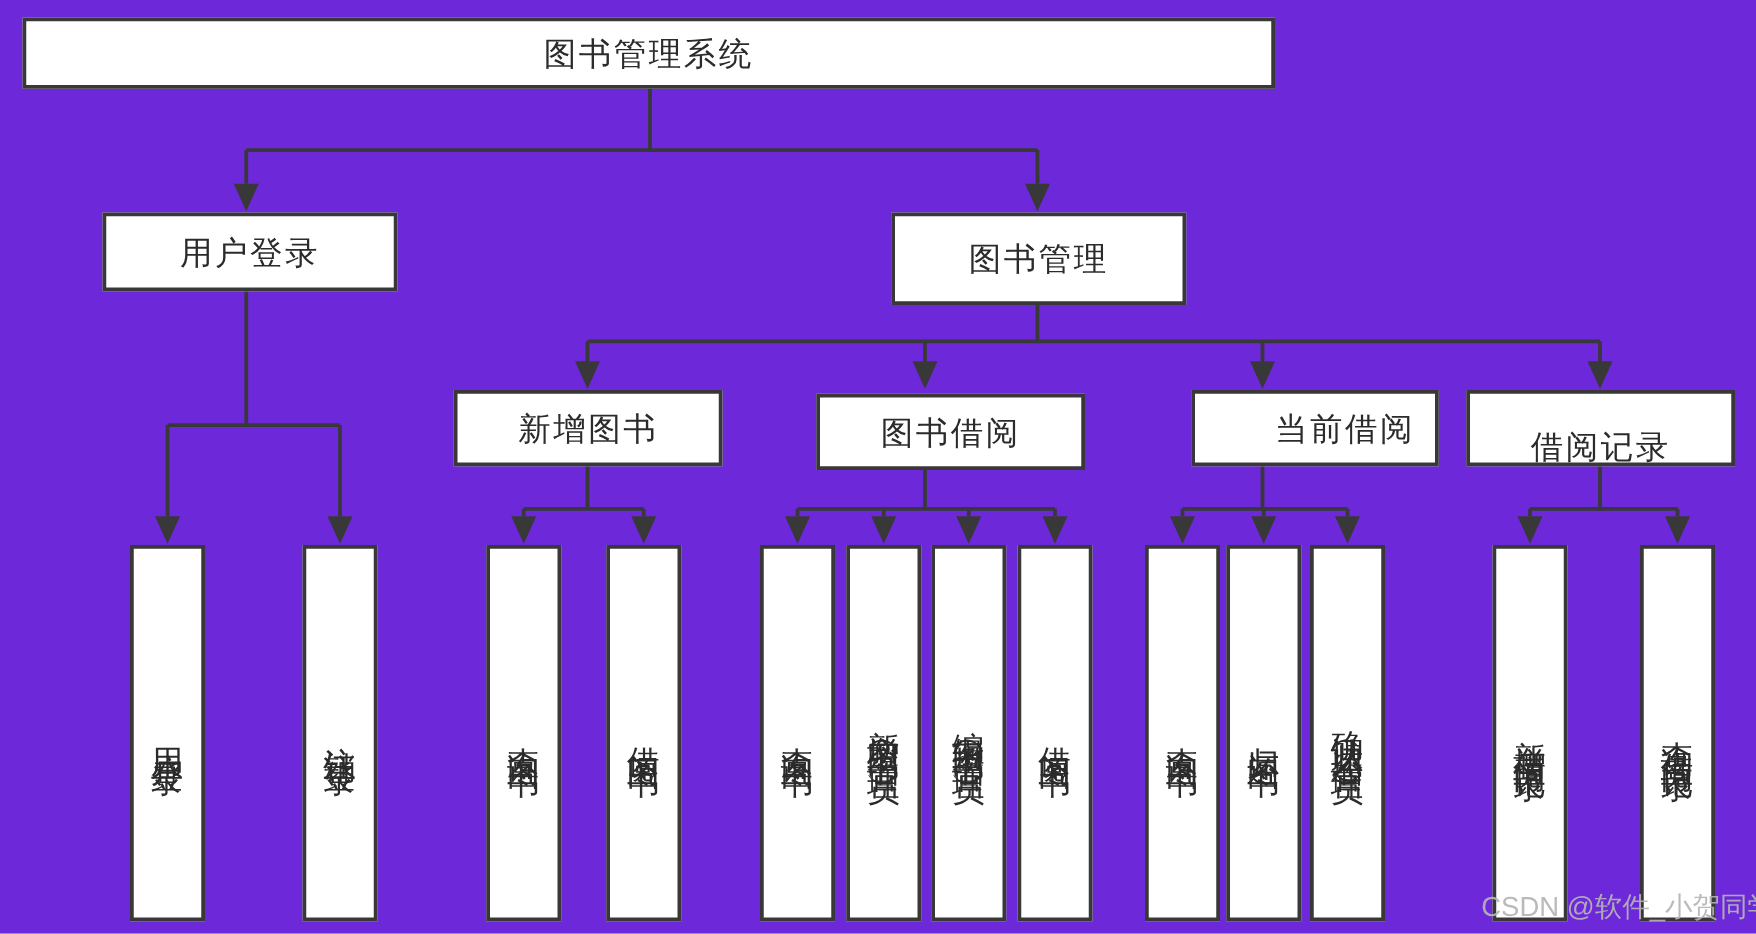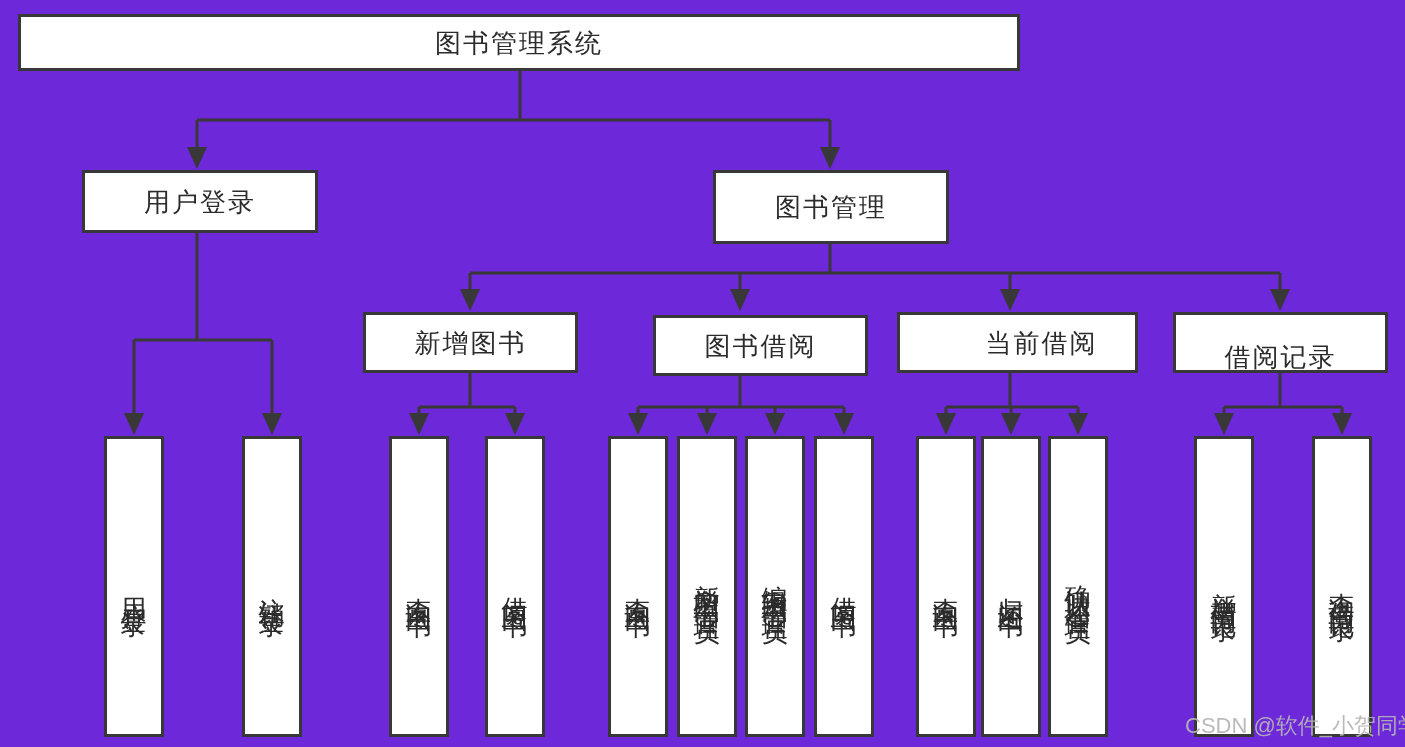--- a/index.html
+++ b/index.html
@@ -136,21 +136,21 @@
   <div class="hbox" style="left:713px; top:170px; width:236px; height:74px;">
     <span>图书管理</span>
   </div>
 
   <div class="hbox" style="left:363px; top:312px; width:215px; height:61px;">
     <span>新增图书</span>
   </div>
   <div class="hbox" style="left:633px; top:315px; width:215px; height:61px;margin-left:20px;">
     <span>图书借阅</span>
   </div>
-  <div class="hbox" style="left:897px; top:312px; width:241px; height:61px;padding-left:48px;">
+  <div class="hbox" style="left:953px; top:312px; width:198px; height:61px;padding-left:48px;">
     <span>当前借阅</span>
   </div>
   <div class="hbox" style="left:1173px; top:312px; width:215px; height:61px;align-items:flex-end;">
     <span>借阅记录</span>
   </div>
 
   <div class="vbox" style="left:104px;">
     <span>用户登录</span>
   </div>
   <div class="vbox" style="left:242px;">

